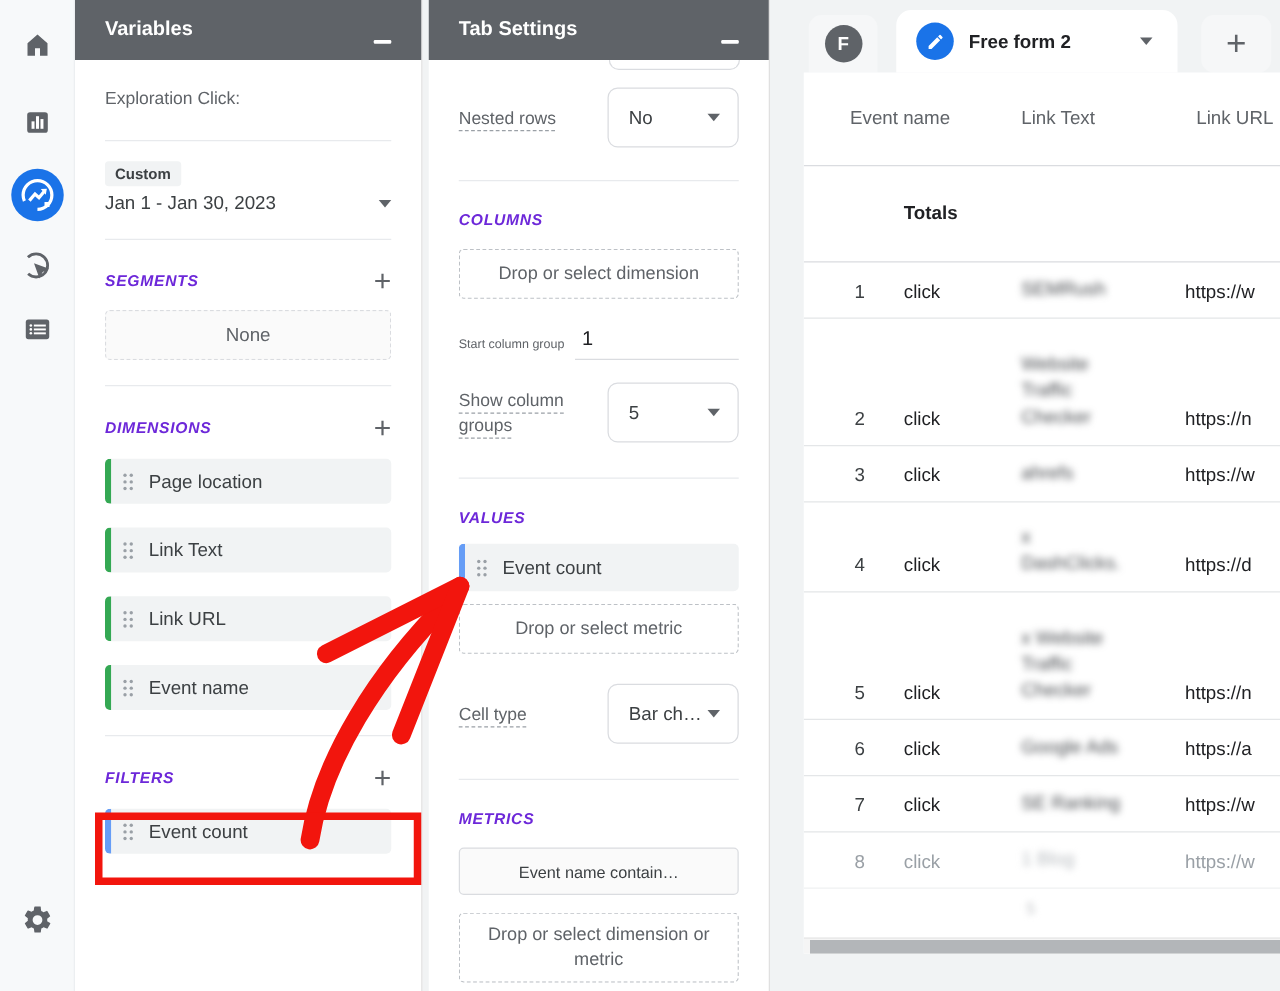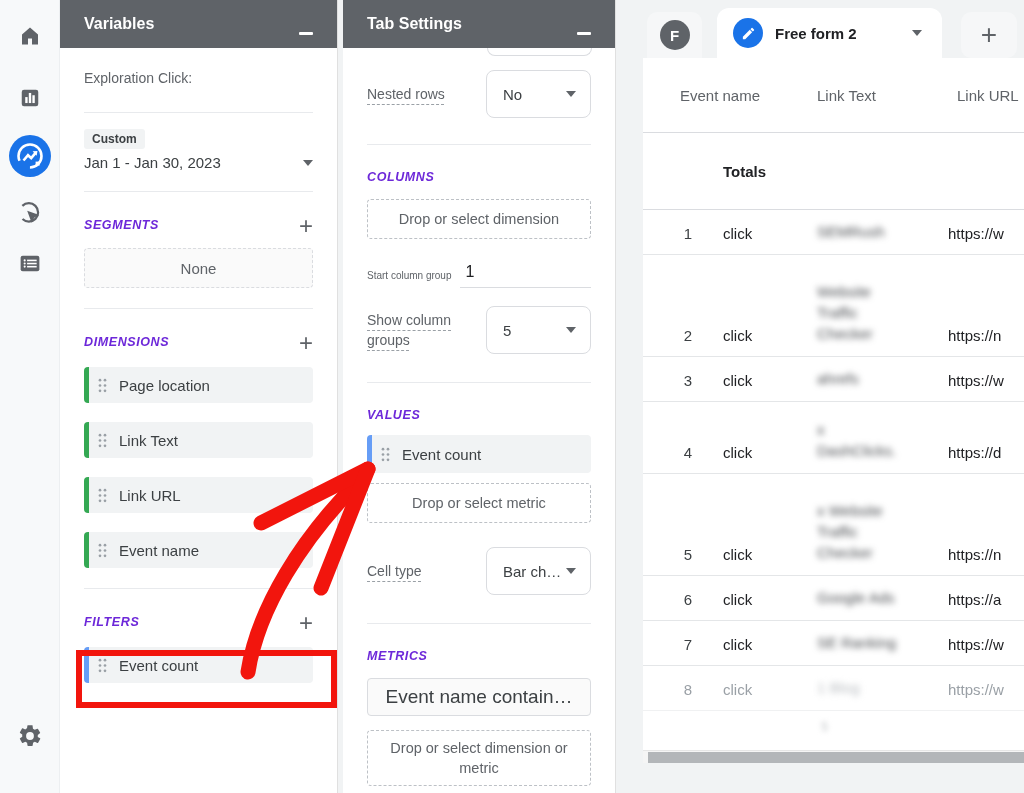--- a/index.html
+++ b/index.html
@@ -75,21 +75,21 @@
   .ts-sec { padding:22px 0 28px; }
   .ts-sec .dashed-box { margin-top:14px; height:40px; }
   .scg { display:flex; align-items:flex-end; gap:8px; margin-top:24px; }
   .scg-label { font-size:10px; color:#5f6368; padding-bottom:7px; }
   .underline-field { flex:1; border-bottom:1px solid #dadce0; padding:0 0 6px 6px; font-size:16px; color:#202124; }
   .shcg { display:flex; align-items:center; justify-content:space-between; margin-top:18px; }
   .shcg .hint-label { width:92px; line-height:20px; }
   .vals-chip { margin-top:12px; height:38px; }
   .celltype { display:flex; align-items:center; justify-content:space-between; margin-top:24px; }
   .filter-chip { margin-top:14px; height:38px; border:1px solid #dadce0; border-radius:4px; background:#fafafa;
-    display:flex; align-items:center; justify-content:center; font-size:19px; color:#3c4043; cursor:pointer; }
+    display:flex; align-items:center; justify-content:center; font-size:13px; color:#3c4043; cursor:pointer; }
   .filters-drop { margin-top:12px; height:56px !important; padding:0 14px; line-height:20px; }
   
   .canvas { position:absolute; left:616px; top:0; width:408px; height:793px; background:#f1f3f4; }
   .tabstrip { position:absolute; left:29px; top:8px; height:50px; width:379px; }
   .tab-collapsed { position:absolute; left:2px; top:4px; width:55px; height:46px; background:#f6f7f8;
     border-radius:10px 10px 0 0; display:flex; align-items:center; justify-content:center; cursor:pointer; }
   .f-circle { width:30px; height:30px; border-radius:50%; background:#5f6368; color:#fff;
     display:flex; align-items:center; justify-content:center; font-size:15px; font-weight:bold; }
   .tab-active { position:absolute; left:72px; top:0; width:225px; height:50px; background:#fff;
     border-radius:12px 12px 0 0; display:flex; align-items:center; padding:0 20px 0 16px; gap:12px; cursor:pointer; }

